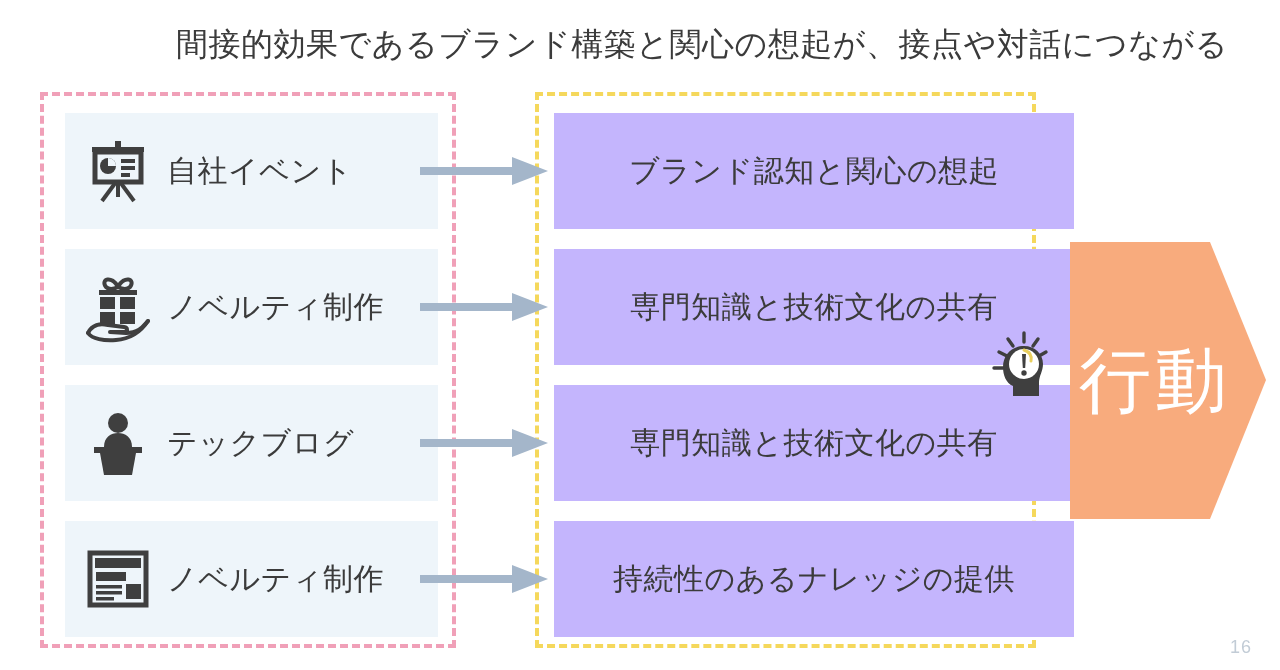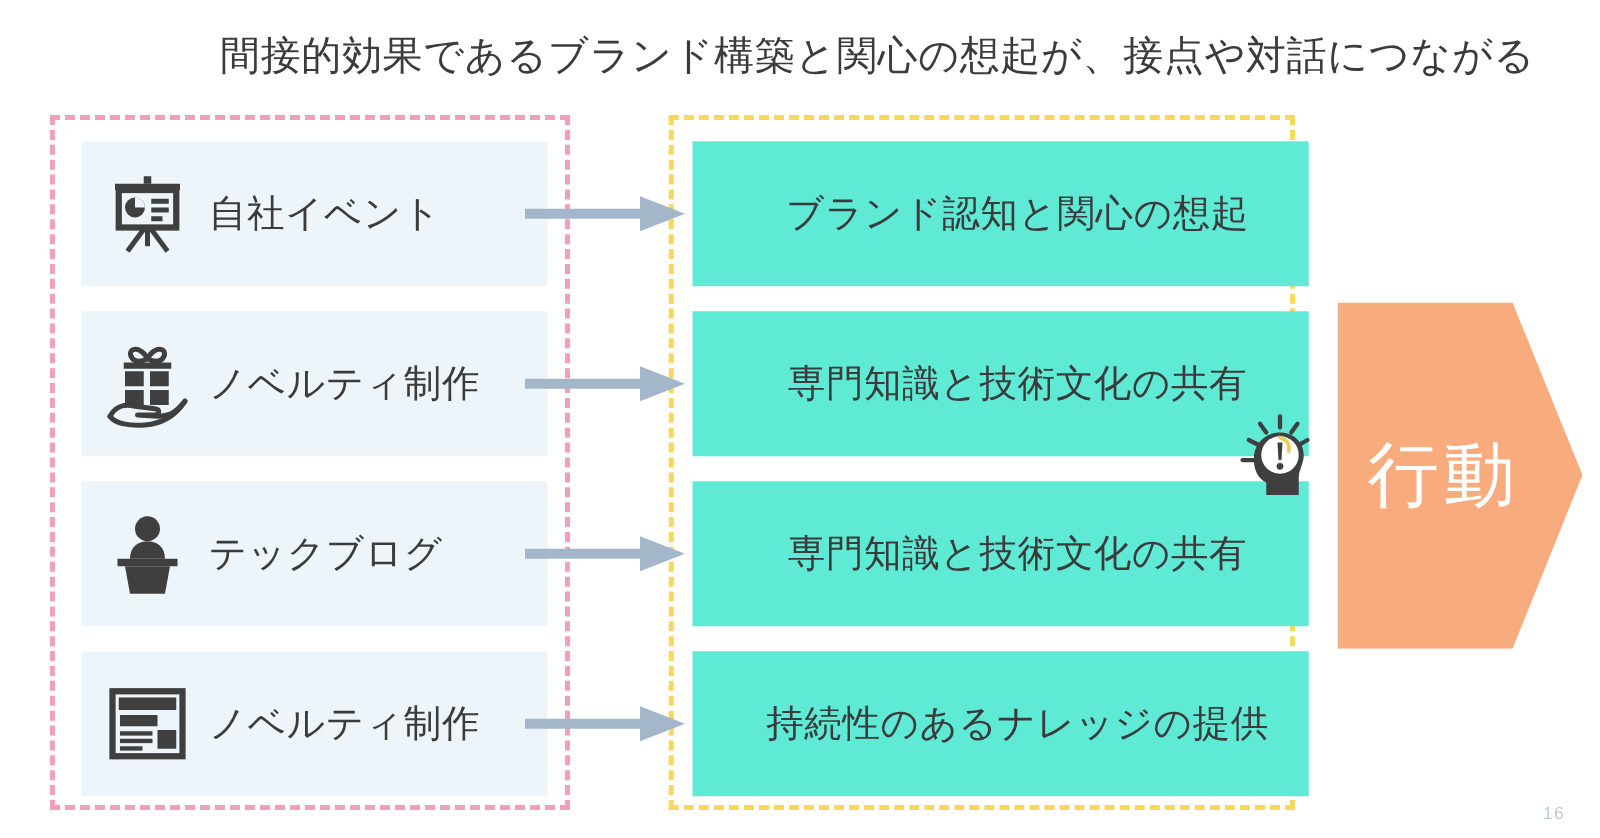--- a/index.html
+++ b/index.html
@@ -107,27 +107,26 @@
     top: 40px;
     width: 130px;
     height: 36px;
   }
 
   
   .card-right {
     position: absolute;
     left: 554px;
     top: 0;
-    width: 466px;
+    width: 520px;
     height: 116px;
-    background: #5eead4;
+    background: #c4b5fd;
     display: flex;
     align-items: center;
     justify-content: center;
-    padding-left: 27px;
   }
   .card-right .label {
     font-size: 30px;
     color: #3b3b3b;
     letter-spacing: 0.5px;
     white-space: nowrap;
   }
 
   
   .idea-icon {
@@ -149,32 +148,32 @@
   .action-shape svg { display: block; }
   .action-label {
     position: absolute;
     left: 1070px;
     top: 242px;
     width: 170px;
     height: 277px;
     display: flex;
     align-items: center;
     justify-content: center;
-    font-size: 57px;
+    font-size: 72px;
     color: #ffffff;
     letter-spacing: 4px;
     pointer-events: none;
   }
 
   
   .page-number {
     position: absolute;
     right: 28px;
     bottom: 12px;
-    font-size: 14px;
+    font-size: 18px;
     color: #c2ccd6;
     letter-spacing: 1px;
   }
 </style>
 </head>
 <body>
 
 <div id="slide">
 
   <div class="slide-title">間接的効果であるブランド構築と関心の想起が、接点や対話につながる</div>

